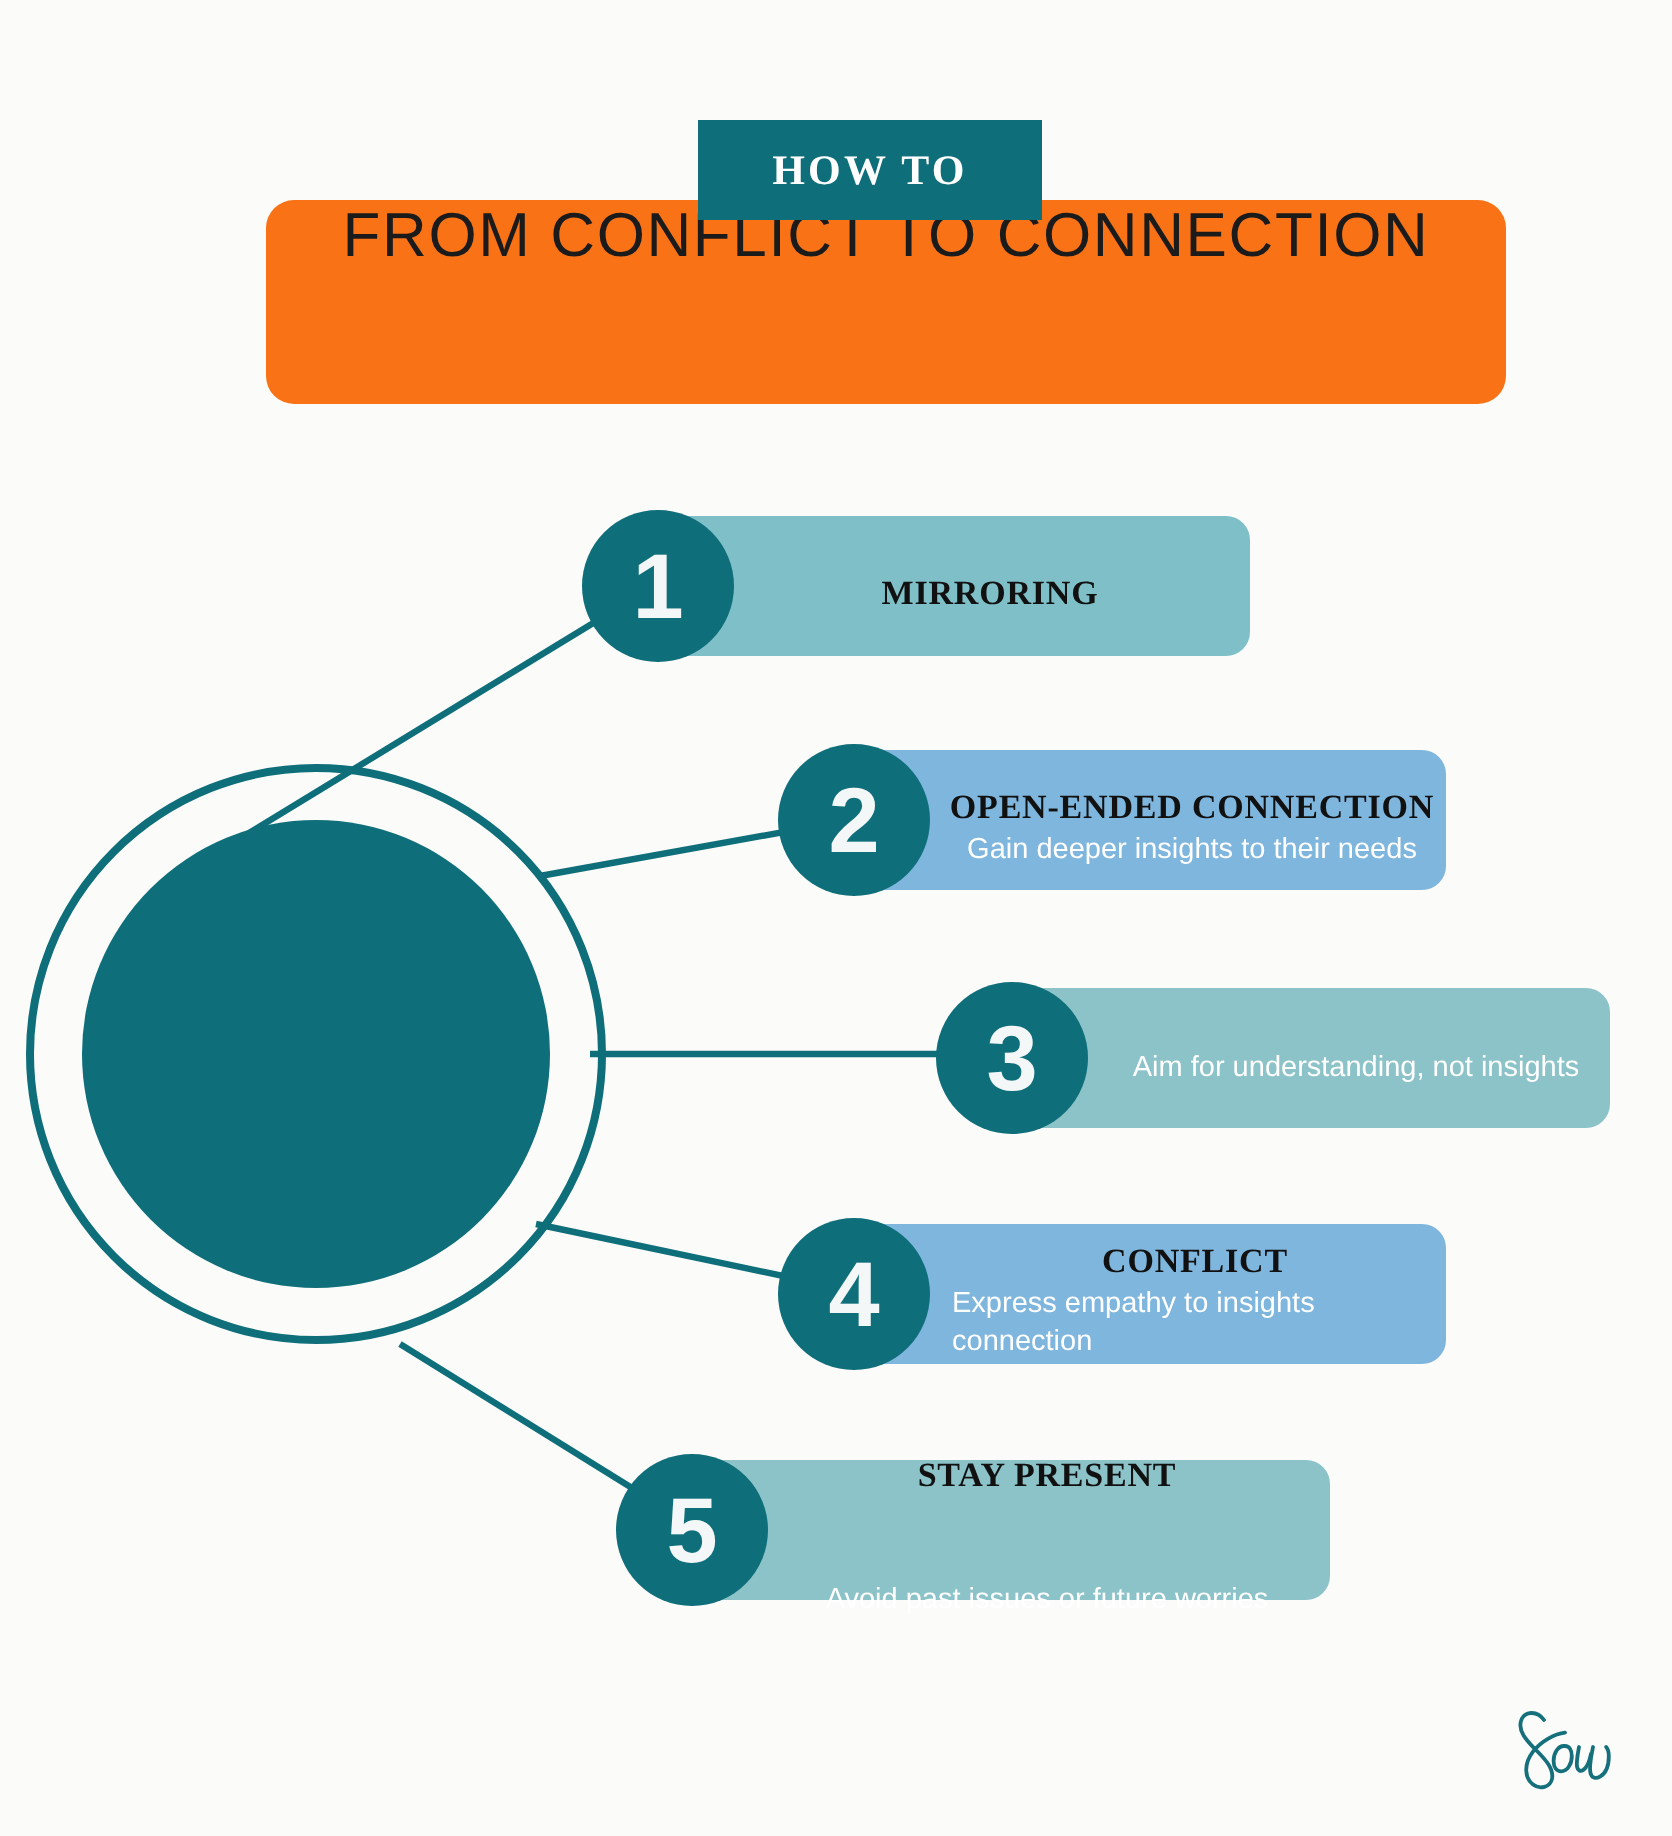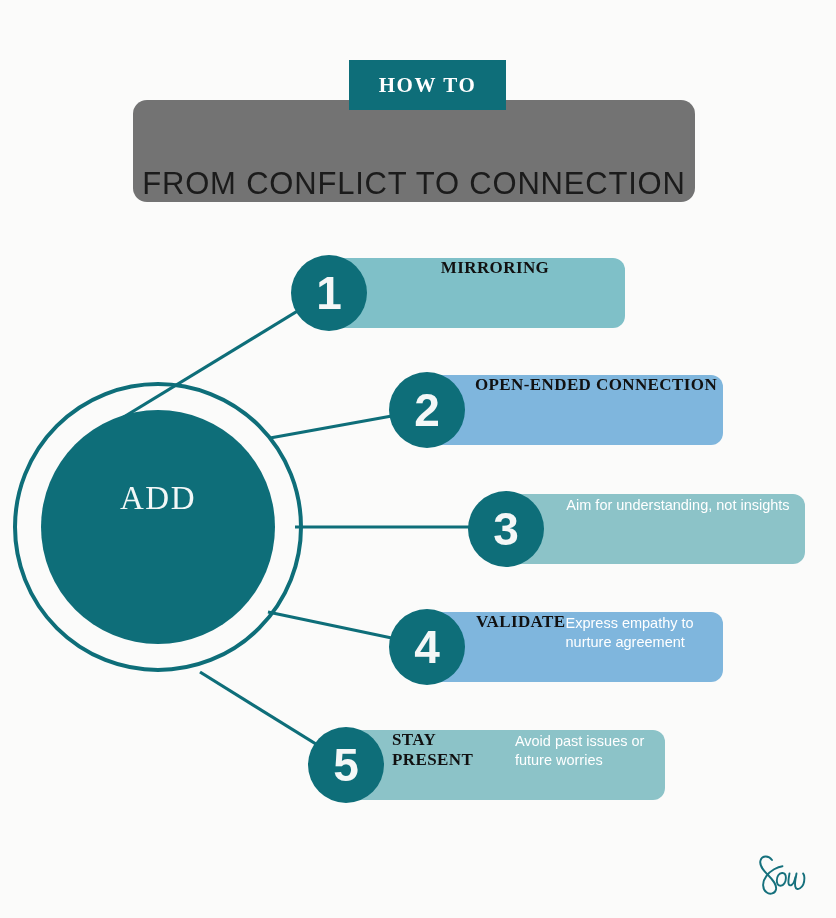--- a/index.html
+++ b/index.html
@@ -19,46 +19,46 @@
     position: relative;
     width: 836px;
     height: 918px;
   }
 
   
   .howto-badge {
     position: absolute;
     left: 349px;
     top: 60px;
-    width: 157px;
+    width: 172px;
     height: 50px;
     background: #0e6e79;
     display: flex;
     align-items: center;
     justify-content: center;
     z-index: 3;
   }
   .howto-badge span {
     font-family: "Liberation Serif", serif;
     font-weight: 700;
     font-size: 21px;
     letter-spacing: 1.6px;
     color: #ffffff;
   }
 
   .title-box {
     position: absolute;
     left: 133px;
     top: 100px;
-    width: 562px;
+    width: 620px;
     height: 102px;
-    background: #737373;
+    background: #f97316;
     border-radius: 14px;
     display: flex;
-    align-items: flex-end;
+    align-items: flex-start;
     justify-content: center;
     z-index: 2;
   }
   .title-box span {
     font-family: "Liberation Sans", sans-serif;
     font-weight: 400;
     font-size: 31px;
     letter-spacing: 0.8px;
     color: #1b1b1b;
   }
@@ -102,23 +102,24 @@
     border-radius: 12px;
     top: 0;
     left: 0;
     height: 70px;
   }
   .step-text {
     position: absolute;
     top: 0;
     height: 78px;
     display: flex;
-    flex-direction: row;
+    flex-direction: column;
     justify-content: center;
     z-index: 3;
+    align-items: center;
   }
   .step-title {
     font-family: "Liberation Serif", serif;
     font-weight: 700;
     font-size: 17px;
     letter-spacing: 0.4px;
     color: #111111;
     line-height: 1.18;
   }
   .step-sub {
@@ -181,61 +182,61 @@
   </svg>
 
   <div class="howto-badge">
     <span>HOW TO</span>
   </div>
   <div class="title-box">
     <span>FROM CONFLICT TO CONNECTION</span>
   </div>
 
   <div class="hub-label">
-    <span class="l">ADD</span>
   </div>
 
   <div class="step" style="left:291px; top:258px; width:334px;">
     <div class="step-bar" style="left: 41px; width: 293px; background: rgb(127, 192, 200);"></div>
     <div class="step-circle">
       <span>1</span>
     </div>
     <div class="step-text" style="left:84px; right:10px;">
       <div class="step-title">MIRRORING</div>
     </div>
   </div>
 
   <div class="step" style="left:389px; top:375px; width:334px;">
     <div class="step-bar" style="left: 41px; width: 293px; background: rgb(127, 182, 221);"></div>
     <div class="step-circle">
       <span>2</span>
     </div>
     <div class="step-text" style="left:84px; right:4px;">
       <div class="step-title">OPEN-ENDED CONNECTION</div>
+      <div class="step-sub">Gain deeper insights to their needs</div>
     </div>
   </div>
 
   <div class="step" style="left:468px; top:494px; width:337px;">
     <div class="step-bar" style="left: 41px; width: 296px; background: rgb(140, 195, 200);"></div>
     <div class="step-circle">
       <span>3</span>
     </div>
     <div class="step-text" style="left:87px; right:4px;">
       <div class="step-sub">Aim for understanding, not insights</div>
     </div>
   </div>
 
   <div class="step" style="left:389px; top:612px; width:334px;">
     <div class="step-bar" style="left: 41px; width: 293px; background: rgb(127, 182, 221);"></div>
     <div class="step-circle">
       <span>4</span>
     </div>
     <div class="step-text" style="left:87px; right:4px;">
-      <div class="step-title">VALIDATE</div>
-      <div class="step-sub">Express empathy to nurture agreement</div>
+      <div class="step-title">CONFLICT</div>
+      <div class="step-sub">Express empathy to insights connection</div>
     </div>
   </div>
 
   <div class="step" style="left:308px; top:730px; width:357px;">
     <div class="step-bar" style="left: 41px; width: 316px; background: rgb(140, 195, 200);"></div>
     <div class="step-circle">
       <span>5</span>
     </div>
     <div class="step-text" style="left:84px; right:10px;gap:41px;">
       <div class="step-title">STAY PRESENT</div>

